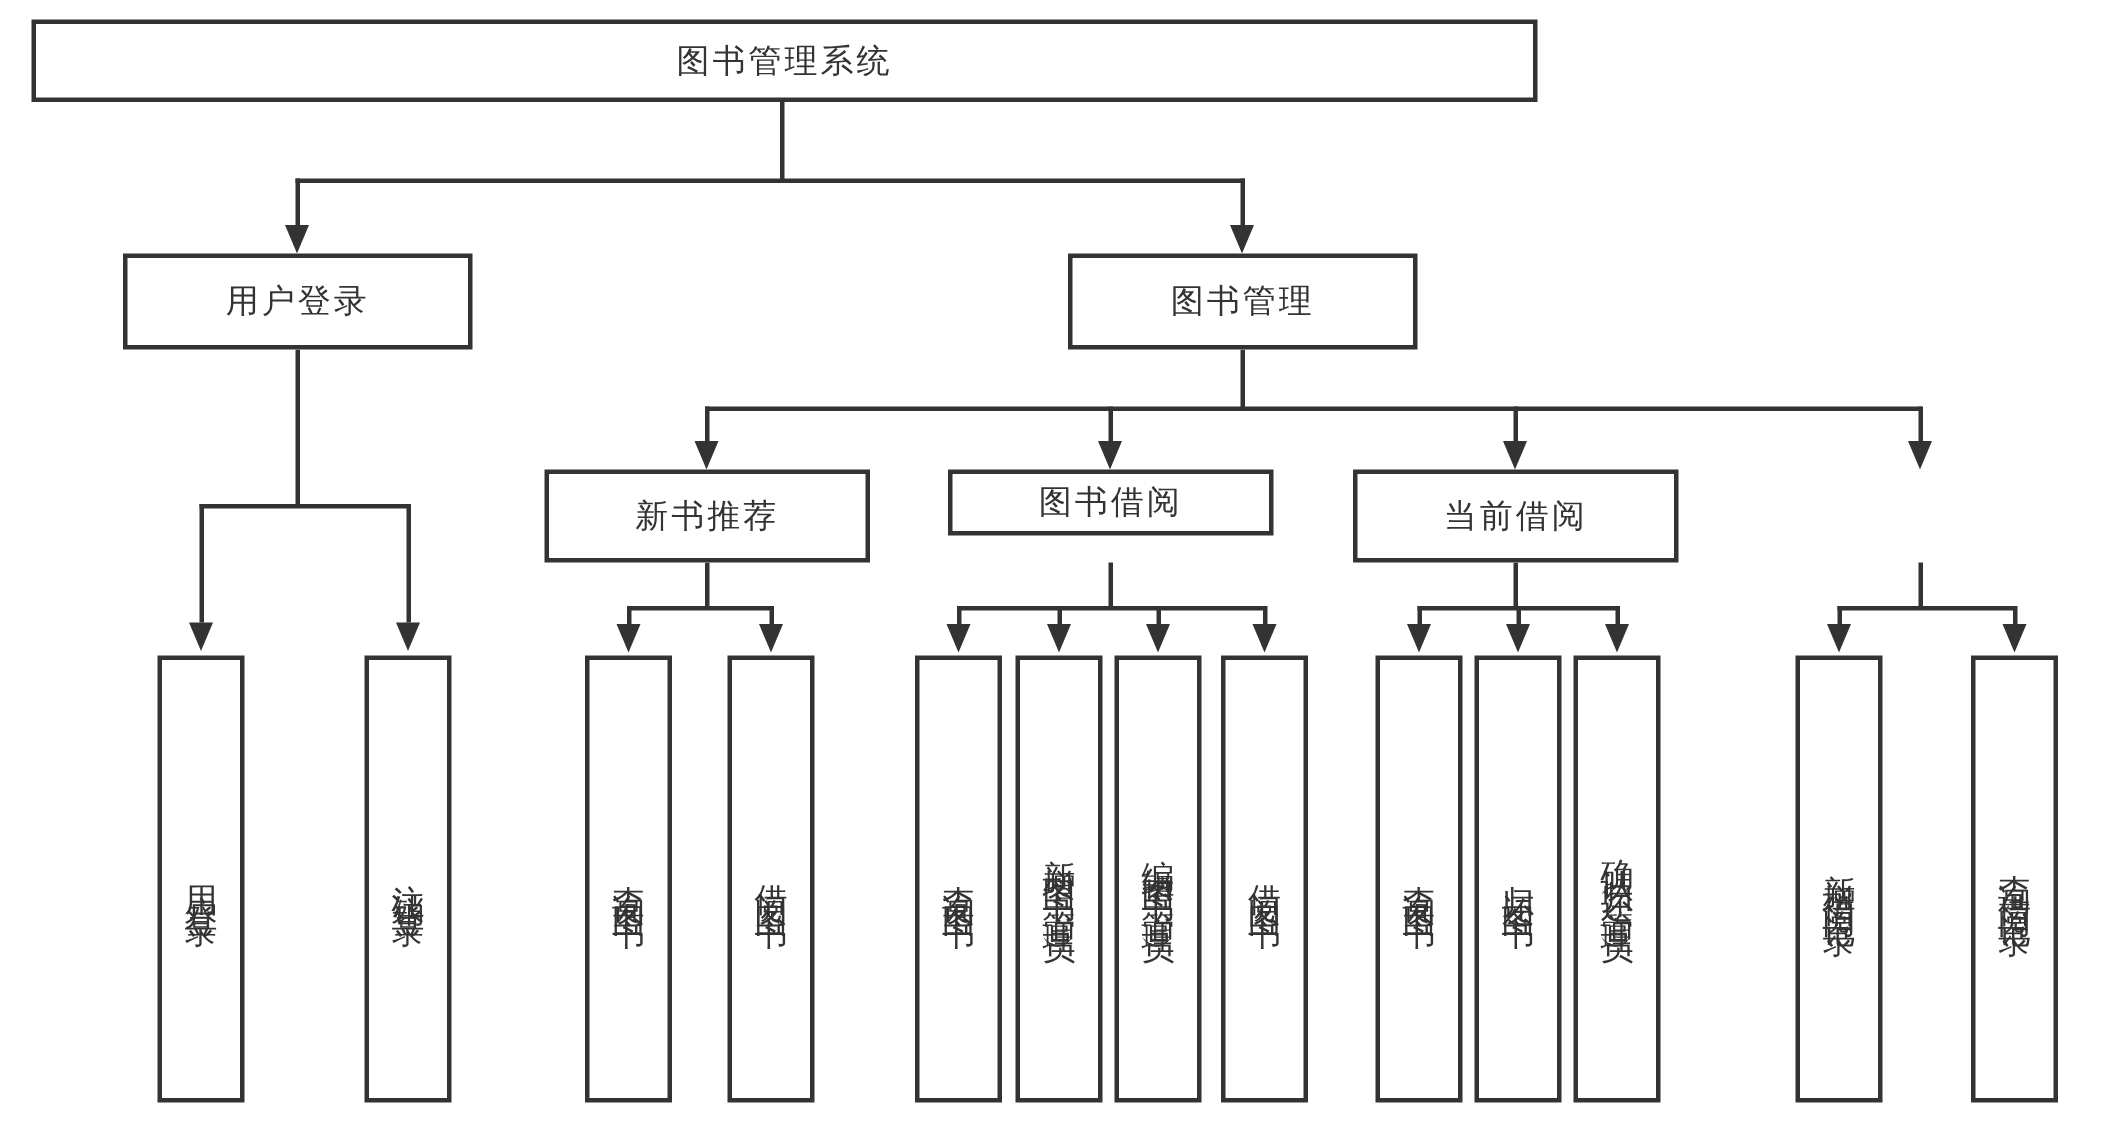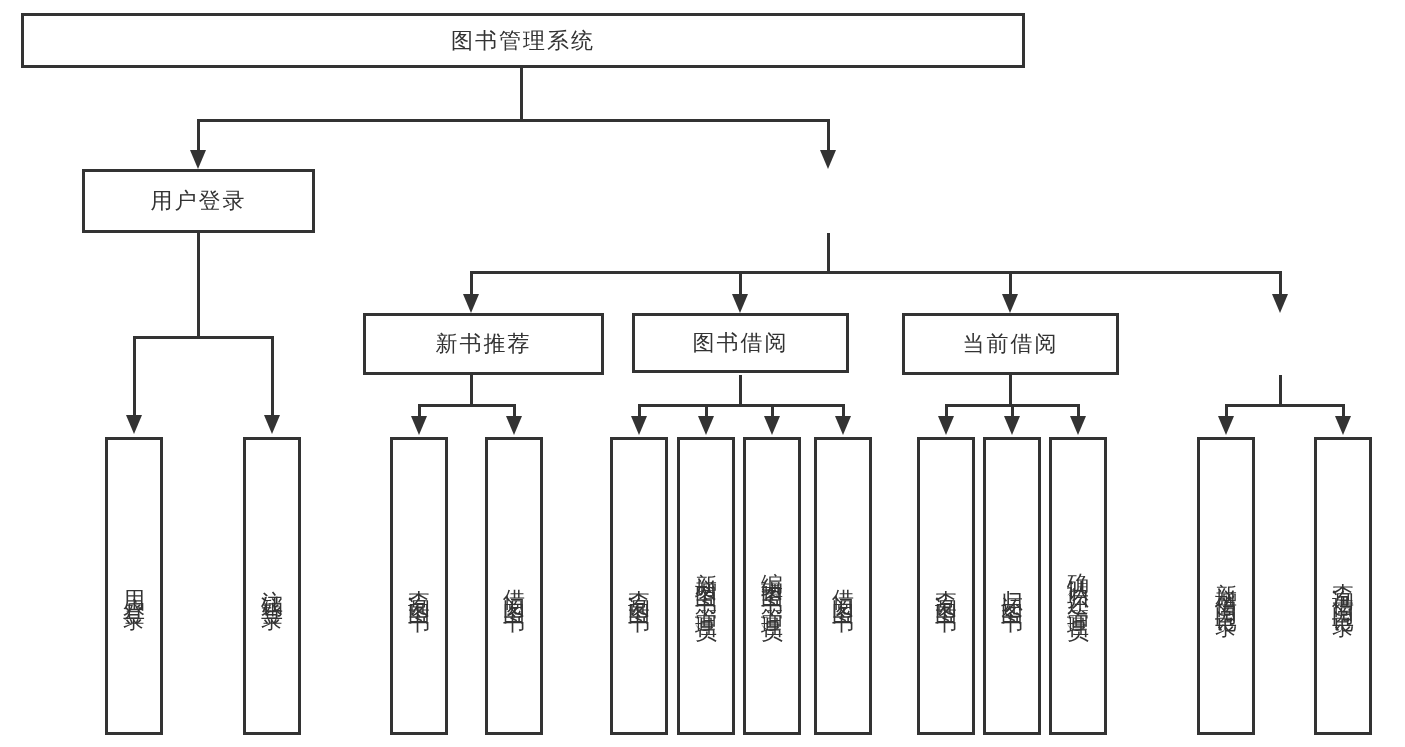--- a/index.html
+++ b/index.html
@@ -42,43 +42,46 @@
   <div class="v" style="left:520px; top:68px; height:52px;"></div>
   <div class="h" style="left:197px; top:119px; width:633px;"></div>
   <div class="v" style="left:197px; top:119px; height:33px;"></div>
   <div class="a" style="left:190px; top:150px;"></div>
   <div class="v" style="left:827px; top:119px; height:33px;"></div>
   <div class="a" style="left:820px; top:150px;"></div>
 
   <div class="box" style="left:82px; top:169px; width:233px; height:64px;">
     <span>用户登录</span>
   </div>
+  <div class="box" style="left:712px; top:169px; width:233px; height:64px;">
+    <span>图书管理</span>
+  </div>
 
   <div class="v" style="left:197px; top:233px; height:104px;"></div>
   <div class="h" style="left:133px; top:336px; width:140px;"></div>
   <div class="v" style="left:133px; top:336px; height:79px;"></div>
   <div class="a" style="left:126px; top:415px;"></div>
   <div class="v" style="left:271px; top:336px; height:79px;"></div>
   <div class="a" style="left:264px; top:415px;"></div>
 
   <div class="v" style="left:827px; top:233px; height:39px;"></div>
   <div class="h" style="left:470px; top:271px; width:811px;"></div>
   <div class="v" style="left:470px; top:271px; height:25px;"></div>
   <div class="a" style="left:463px; top:294px;"></div>
   <div class="v" style="left:739px; top:271px; height:25px;"></div>
   <div class="a" style="left:732px; top:294px;"></div>
   <div class="v" style="left:1009px; top:271px; height:25px;"></div>
   <div class="a" style="left:1002px; top:294px;"></div>
   <div class="v" style="left:1279px; top:271px; height:25px;"></div>
   <div class="a" style="left:1272px; top:294px;"></div>
 
-  <div class="box" style="left:363px; top:313px; width:241px; height:62px;">
+  <div class="box" style="left:363px; top:313px; width:217px; height:62px;">
     <span>新书推荐</span>
   </div>
-  <div class="box" style="left:632px; top:313px; width:217px; height:60px;justify-content:center;">
+  <div class="box" style="left:632px; top:313px; width:217px; height:44px;justify-content:center;">
     <span>图书借阅</span>
   </div>
   <div class="box" style="left:902px; top:313px; width:217px; height:62px;">
     <span>当前借阅</span>
   </div>
 
   <div class="v" style="left:470px; top:375px; height:30px;"></div>
   <div class="h" style="left:418px; top:404px; width:97px;"></div>
   <div class="v" style="left:418px; top:404px; height:14px;"></div>
   <div class="a" style="left:411px; top:416px;"></div>

